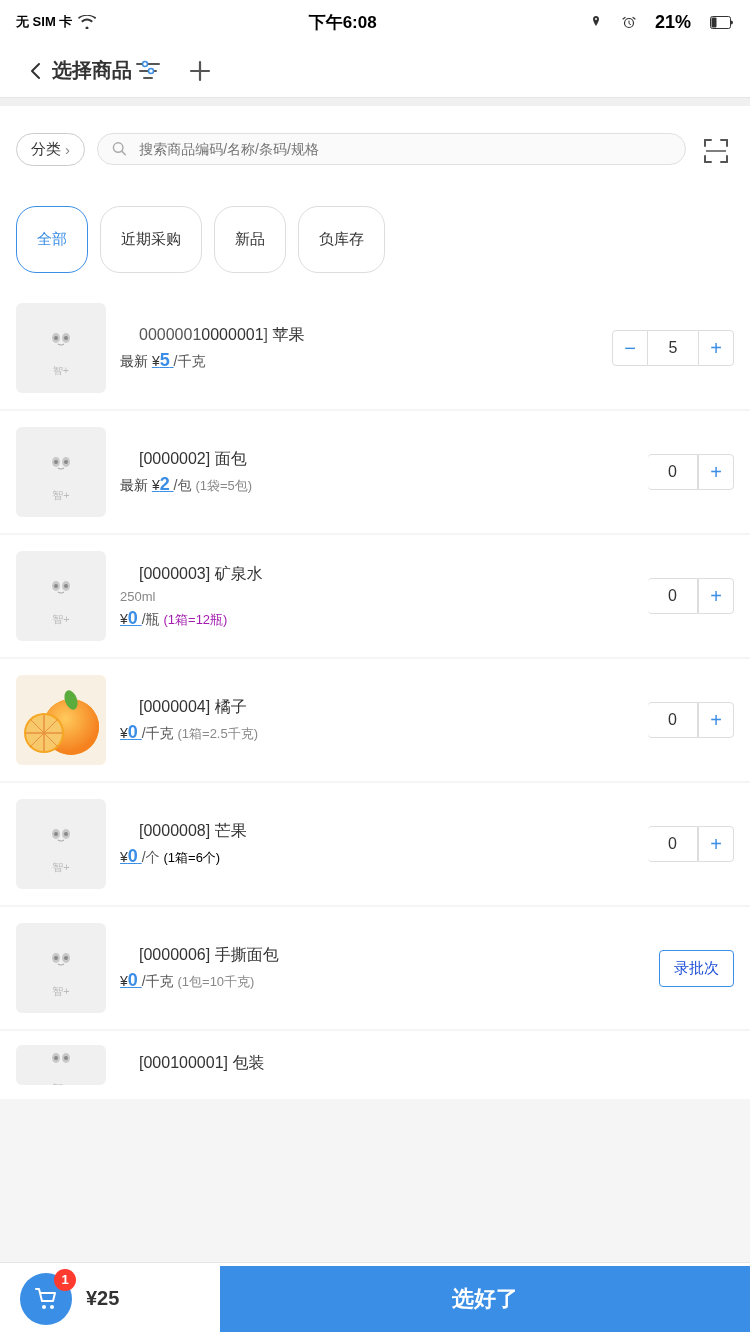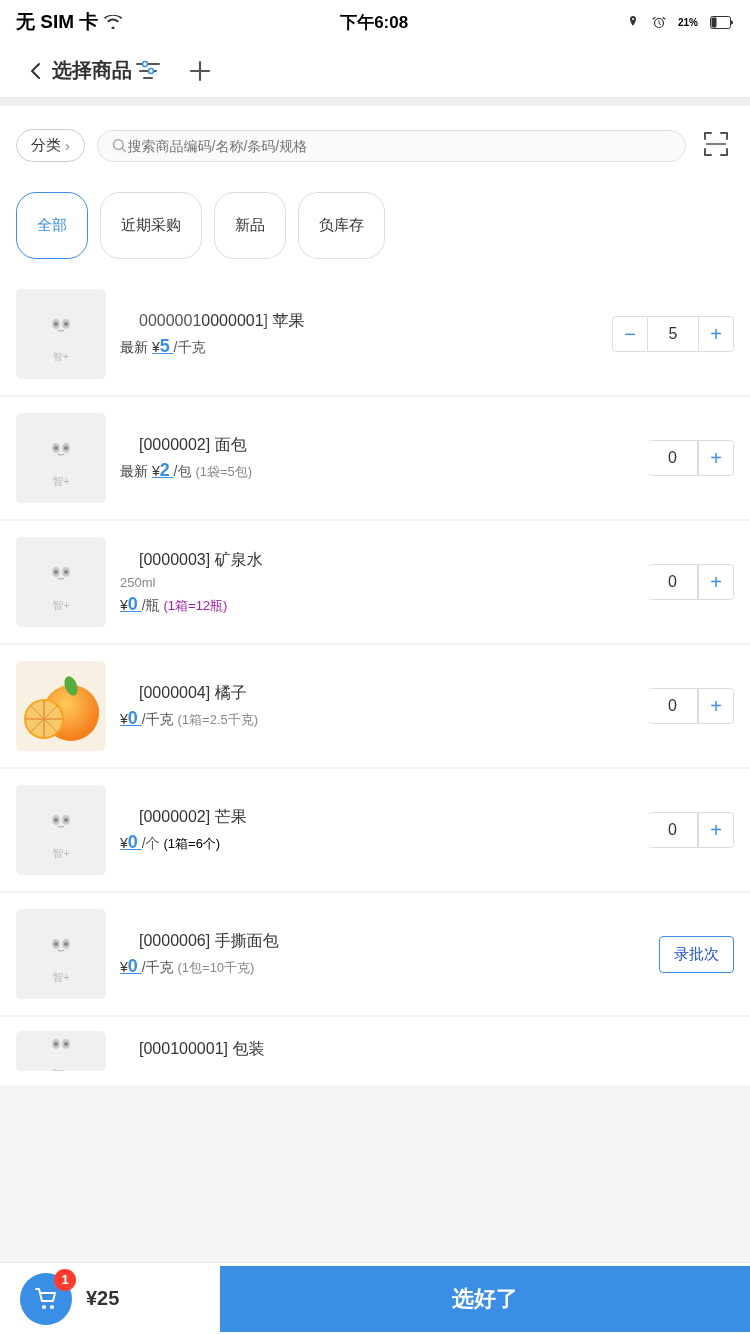--- a/index.html
+++ b/index.html
@@ -16,23 +16,23 @@
     .status-bar {
       background: #fff;
       height: 44px;
       display: flex;
       align-items: center;
       justify-content: space-between;
       padding: 0 16px;
       font-size: 14px;
       font-weight: 600;
     }
-    .status-left { display: flex; align-items: center; gap: 6px; font-size: 19px; }
+    .status-left { display: flex; align-items: center; gap: 6px; font-size: 13px; }
     .status-center { font-size: 17px; font-weight: 600; }
-    .status-right { display: flex; align-items: center; gap: 12px; font-size: 10px; }
+    .status-right { display: flex; align-items: center; gap: 19px; font-size: 18px; }
 
     
     .nav-bar {
       background: #fff;
       height: 54px;
       display: flex;
       align-items: center;
       padding: 0 20px;
       border-bottom: 1px solid #e5e5e5;
     }
@@ -47,23 +47,23 @@
       display: flex; align-items: center; justify-content: center;
       width: 32px; height: 32px;
     }
 
     
     .divider { height: 8px; background: #f0f0f0; }
 
     
     .filter-row {
       background: #fff;
-      padding: 20px 16px;
-      display: flex;
-      align-items: flex-end;
+      padding: 27px 16px;
+      display: flex;
+      align-items: flex-start;
       gap: 12px;
     }
     .category-btn {
       border: 1px solid #ccc;
       border-radius: 18px;
       padding: 6px 14px;
       font-size: 15px;
       color: #333;
       background: #fff;
       display: flex;
@@ -74,21 +74,21 @@
     }
     .search-bar {
       flex: 1;
       border: 1px solid #e0e0e0;
       border-radius: 20px;
       padding: 7px 14px;
       font-size: 14px;
       color: #999;
       display: flex;
       align-items: center;
-      gap: 0;
+      gap: 12px;
       background: #fafafa;
     }
     .search-bar input {
       border: none; outline: none; background: transparent;
       font-size: 14px; color: #999; width: 100%;
     }
     .scan-btn {
       background: none; border: none; cursor: pointer;
       width: 36px; height: 36px;
       display: flex; align-items: center; justify-content: center;
@@ -506,21 +506,21 @@
           <ellipse cx="17" cy="20" rx="4" ry="5" fill="#c8c8c8"></ellipse>
           <ellipse cx="27" cy="20" rx="4" ry="5" fill="#c8c8c8"></ellipse>
           <circle cx="17" cy="20" r="2" fill="#888"></circle>
           <circle cx="27" cy="20" r="2" fill="#888"></circle>
           <path d="M19 26 Q22 28 25 26" stroke="#aaa" stroke-width="1.2" fill="none"></path>
         </svg>
         <span class="brand-text">智+</span>
       </div>
     </div>
     <div class="product-info">
-      <div class="product-name">[0000002] 芒果</div>
+      <div class="product-name">[0000008] 芒果</div>
       <div class="product-price">
         <span class="price-underline">
           <span>¥</span><span class="price-num">0</span>
         </span>
         <span class="unit">/个</span>
         <span style="color:#000000;font-size:13px;">(1箱=6个)</span>
       </div>
     </div>
     <div class="qty-control">
       <input class="qty-input" type="text" value="0" style="border-radius: 4px 0px 0px 4px; border-right: 1px solid rgb(221, 221, 221);">

